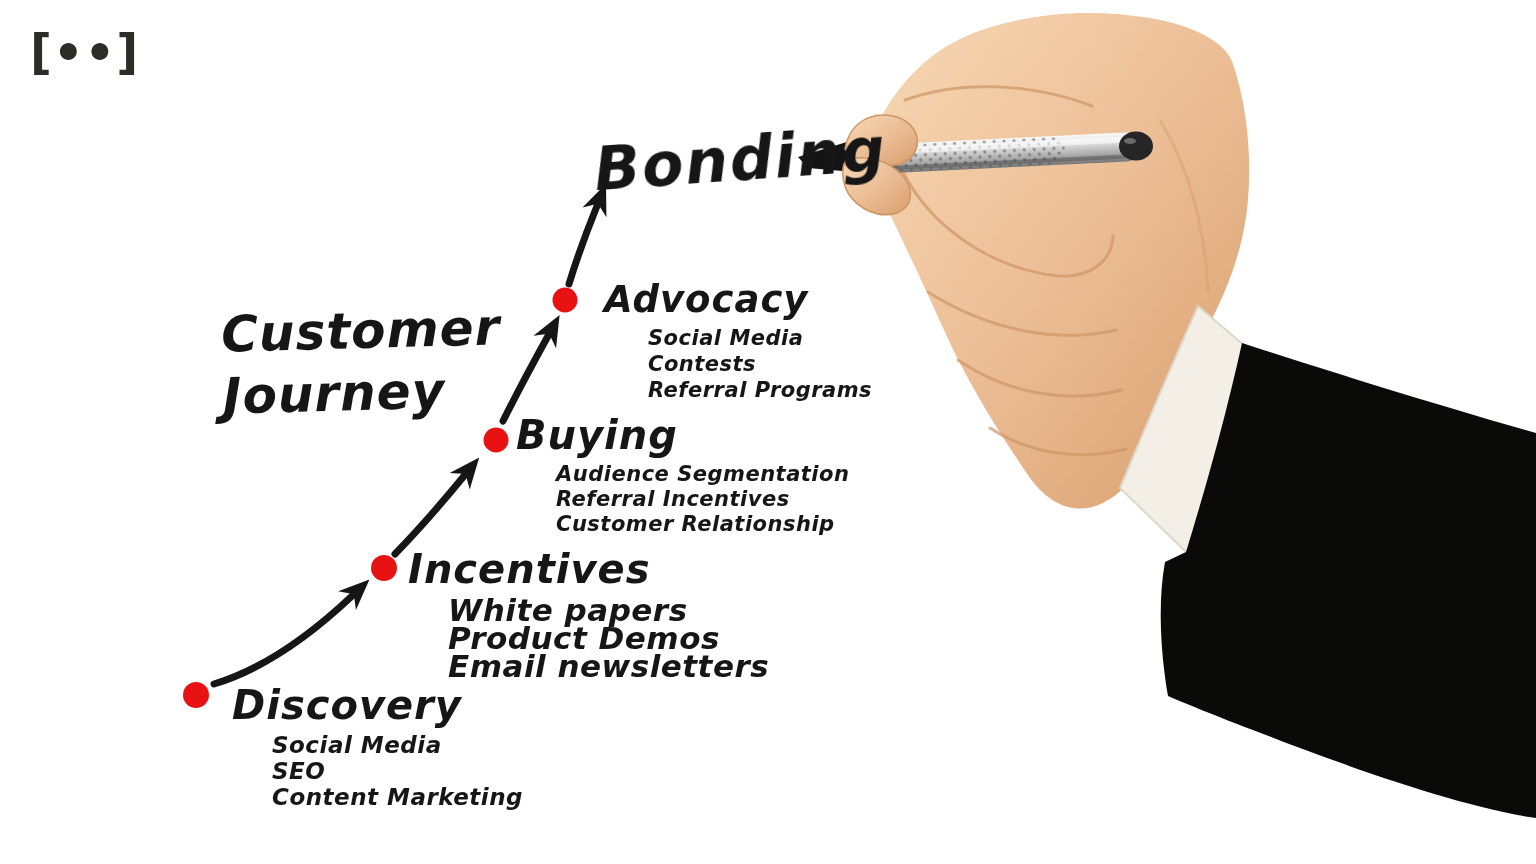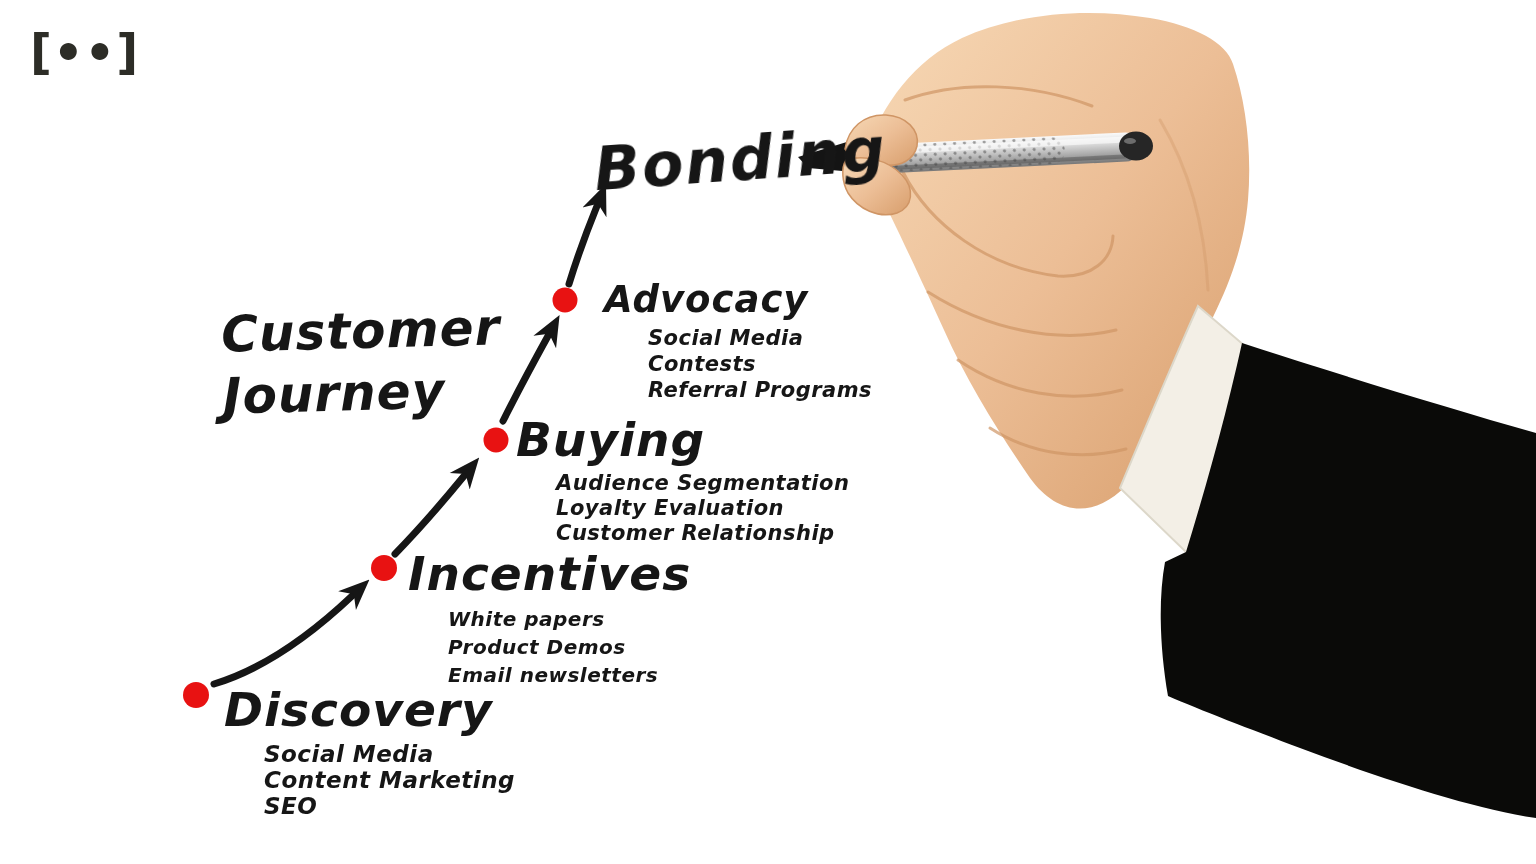--- a/index.html
+++ b/index.html
@@ -24,30 +24,30 @@
     position:absolute;left:222px;top:300px;
     font-size:50px;line-height:62px;letter-spacing:1px;
     transform:rotate(-1.5deg);
   }
   .bonding{
     position:absolute;left:594px;top:124px;
     font-size:60px;letter-spacing:2px;
     transform:rotate(-4deg);
   }
   .stage{position:absolute;}
-  .stage-name{font-size:47px;letter-spacing:1px;}
+  .stage-name{font-size:40px;letter-spacing:1px;}
   .stage-items{
     list-style:none;padding:0;margin:4px 0 0 40px;
     font-size:22px;letter-spacing:0.5px;
   }
   .stage-items li{margin:0;}
-  .stage-discovery{left:224px;top:682px;}
+  .stage-discovery{left:232px;top:682px;}
   .stage-discovery .stage-items{line-height:26px;font-size:23px;}
   .stage-evaluation{left:408px;top:546px;}
-  .stage-evaluation .stage-items{line-height:28px;font-size:20px;}
+  .stage-evaluation .stage-items{line-height:28px;font-size:31px;}
   .stage-buying{left:516px;top:412px;}
   .stage-buying .stage-items{line-height:25px;font-size:21px;}
   .stage-advocacy{left:604px;top:278px;}
   .stage-advocacy .stage-name{font-size:37px;}
   .stage-advocacy .stage-items{line-height:26px;font-size:21px;margin-left:44px;}
 </style>
 </head>
 <body>
 
 <div class="page">
@@ -152,36 +152,36 @@
       <li>Social Media</li>
       <li>Contests</li>
       <li>Referral Programs</li>
     </ul>
   </div>
 
   <div class="stage stage-buying">
     <div class="stage-name hw">Buying</div>
     <ul class="stage-items hw">
       <li>Audience Segmentation</li>
-      <li>Loyalty Evaluation</li>
+      <li>Referral Incentives</li>
       <li>Customer Relationship</li>
     </ul>
   </div>
 
   <div class="stage stage-evaluation">
     <div class="stage-name hw">Incentives</div>
     <ul class="stage-items hw">
       <li>White papers</li>
       <li>Product Demos</li>
       <li>Email newsletters</li>
     </ul>
   </div>
 
   <div class="stage stage-discovery">
     <div class="stage-name hw">Discovery</div>
     <ul class="stage-items hw">
       <li>Social Media</li>
+      <li>SEO</li>
       <li>Content Marketing</li>
-      <li>SEO</li>
     </ul>
   </div>
 
 </div>
 
 </body></html>

